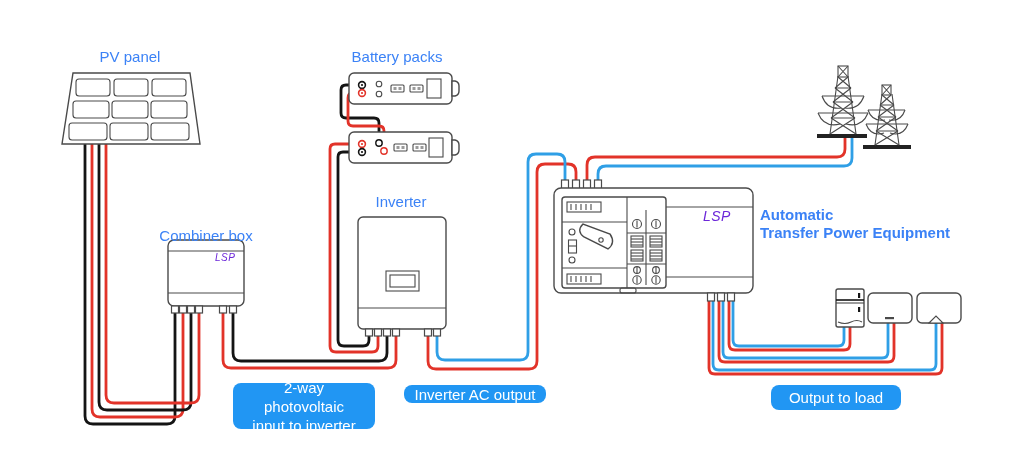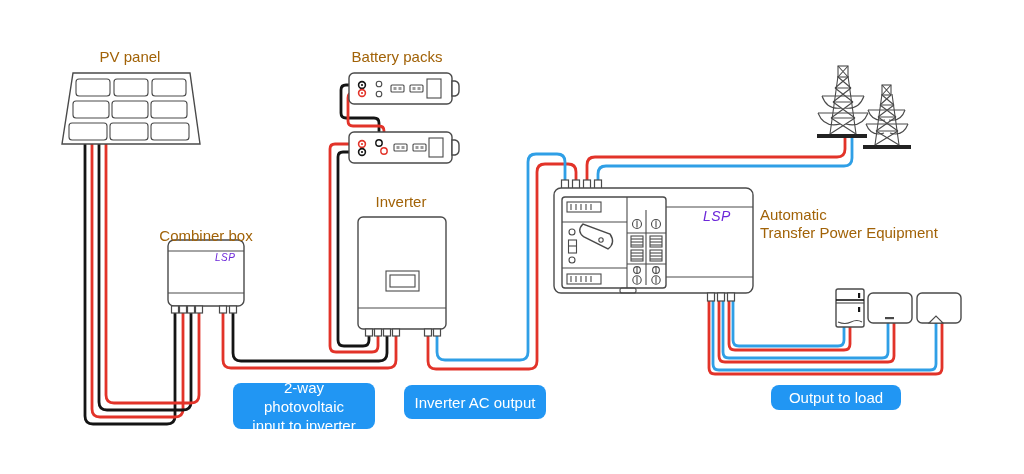--- a/index.html
+++ b/index.html
@@ -2,24 +2,24 @@
 <html><head>
 <meta charset="utf-8">
 <style>
   html,body{margin:0;padding:0;background:#fff;}
   .stage{
     position:relative;width:1024px;height:474px;background:#ffffff;
     font-family:"Liberation Sans", sans-serif;overflow:hidden;
   }
   svg{position:absolute;left:0;top:0;}
   .lbl{
-    position:absolute;color:#a16207;font-size:15px;text-align:center;
+    position:absolute;color:#3b82f6;font-size:15px;text-align:center;
     white-space:nowrap;
   }
-  .lbl.bold{font-weight:400;text-align:left;line-height:18px;}
+  .lbl.bold{font-weight:700;text-align:left;line-height:18px;}
   .badge{
     position:absolute;background:#2196f3;color:#ffffff;border-radius:8px;
     font-size:15px;line-height:19px;text-align:center;
     display:flex;flex-direction:column;justify-content:center;align-items:center;
     padding:3px 10px;box-sizing:border-box;
   }
   .brand{
     position:absolute;color:#6d28d9;font-weight:400;font-style:italic;
     letter-spacing:0.5px;
   }
@@ -284,17 +284,17 @@
 
 
   <div class="brand" style="left:215px;top:252px;font-size:10px;">LSP</div>
   <div class="brand" style="left:703px;top:208px;font-size:14px;">LSP</div>
 
   <div class="badge" style="left:233px;top:383px;width:142px;height:46px;">
     <span>2-way photovoltaic</span>
     <span>input to inverter</span>
   </div>
 
-  <div class="badge" style="left:404px;top:385px;width:142px;height:34px;">Inverter AC output</div>
+  <div class="badge" style="left:404px;top:385px;width:142px;height:18px;">Inverter AC output</div>
 
   <div class="badge" style="left:771px;top:385px;width:130px;height:25px;">Output to load</div>
 
 </div>
 
 </body></html>

